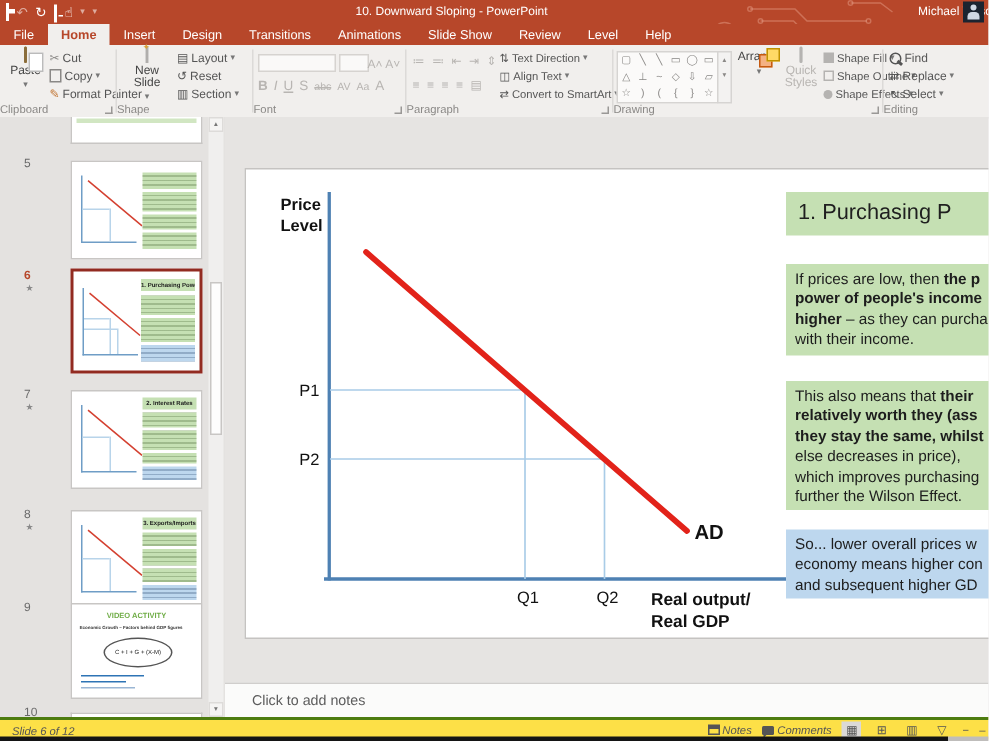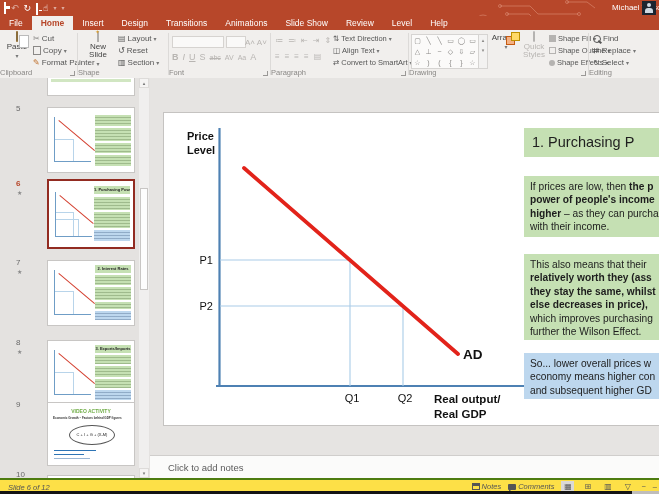--- a/index.html
+++ b/index.html
@@ -97,20 +97,21 @@
 <div class="abs titlebar">
   <div class="abs qat">
     <span class="qi"><span class="i-save"></span></span>
     <span class="qi dim">↶</span>
     <span class="qi">↻</span>
     <span class="qi"><span class="i-monitor"></span></span>
     <span class="qi">☝</span>
     <span class="qi dim" style="font-size:6px">▾</span>
     <span class="qi dim" style="font-size:6px">▾</span>
   </div>
+  <div class="abs apptitle">10. Downward Sloping  -  PowerPoint</div>
   <svg class="abs" style="left:455px;top:0" width="150" height="30">
     <g stroke="#e8a48e" stroke-opacity=".45" fill="none" stroke-width="1">
       <circle cx="28" cy="22" r="7"></circle>
       <path d="M25 22 l3 -3 l3 3 M28 19 v7"></path>
       <path d="M45 6 h30 l8 8 h40"></path>
       <path d="M52 14 h22 l6 6 h35"></path>
       <path d="M60 26 h40 l6 -6 h30"></path>
       <circle cx="45" cy="6" r="1.5"></circle>
         <circle cx="52" cy="14" r="1.5"></circle>
       <circle cx="60" cy="26" r="1.5"></circle>
@@ -438,24 +439,24 @@
     <div class="slide-title">1. Purchasing P</div>
 
     <div class="tbox green" style="top:63px;height:61px">
       <div><span>If prices are low, then </span><span style="font-weight: bold;">the p</span></div>
       <div><span style="font-weight: bold;">power of people's income</span></div>
       <div><span style="font-weight: bold;">higher</span><span> – as they can purcha</span></div>
       <div><span>with their income.</span></div>
     </div>
 
     <div class="tbox green" style="top:141px;height:86px">
-      <div><span>This also means that </span><span style="font-weight: normal;">their</span></div>
+      <div><span>This also means that </span><span style="font-weight: bold;">their</span></div>
       <div><span style="font-weight: bold;">relatively worth they (ass</span></div>
       <div><span style="font-weight: bold;">they stay the same, whilst</span></div>
-      <div><span style="font-weight: bold;">else decreases in price),</span></div>
+      <div><span style="font-weight: normal;">else decreases in price),</span></div>
       <div><span>which improves purchasing</span></div>
       <div><span>further the Wilson Effect.</span></div>
     </div>
 
     <div class="tbox blue" style="top:240px;height:46px">
       <div><span>So... lower overall prices w</span></div>
       <div><span>economy means higher con</span></div>
       <div><span>and subsequent higher GD</span></div>
     </div>
   </div>

